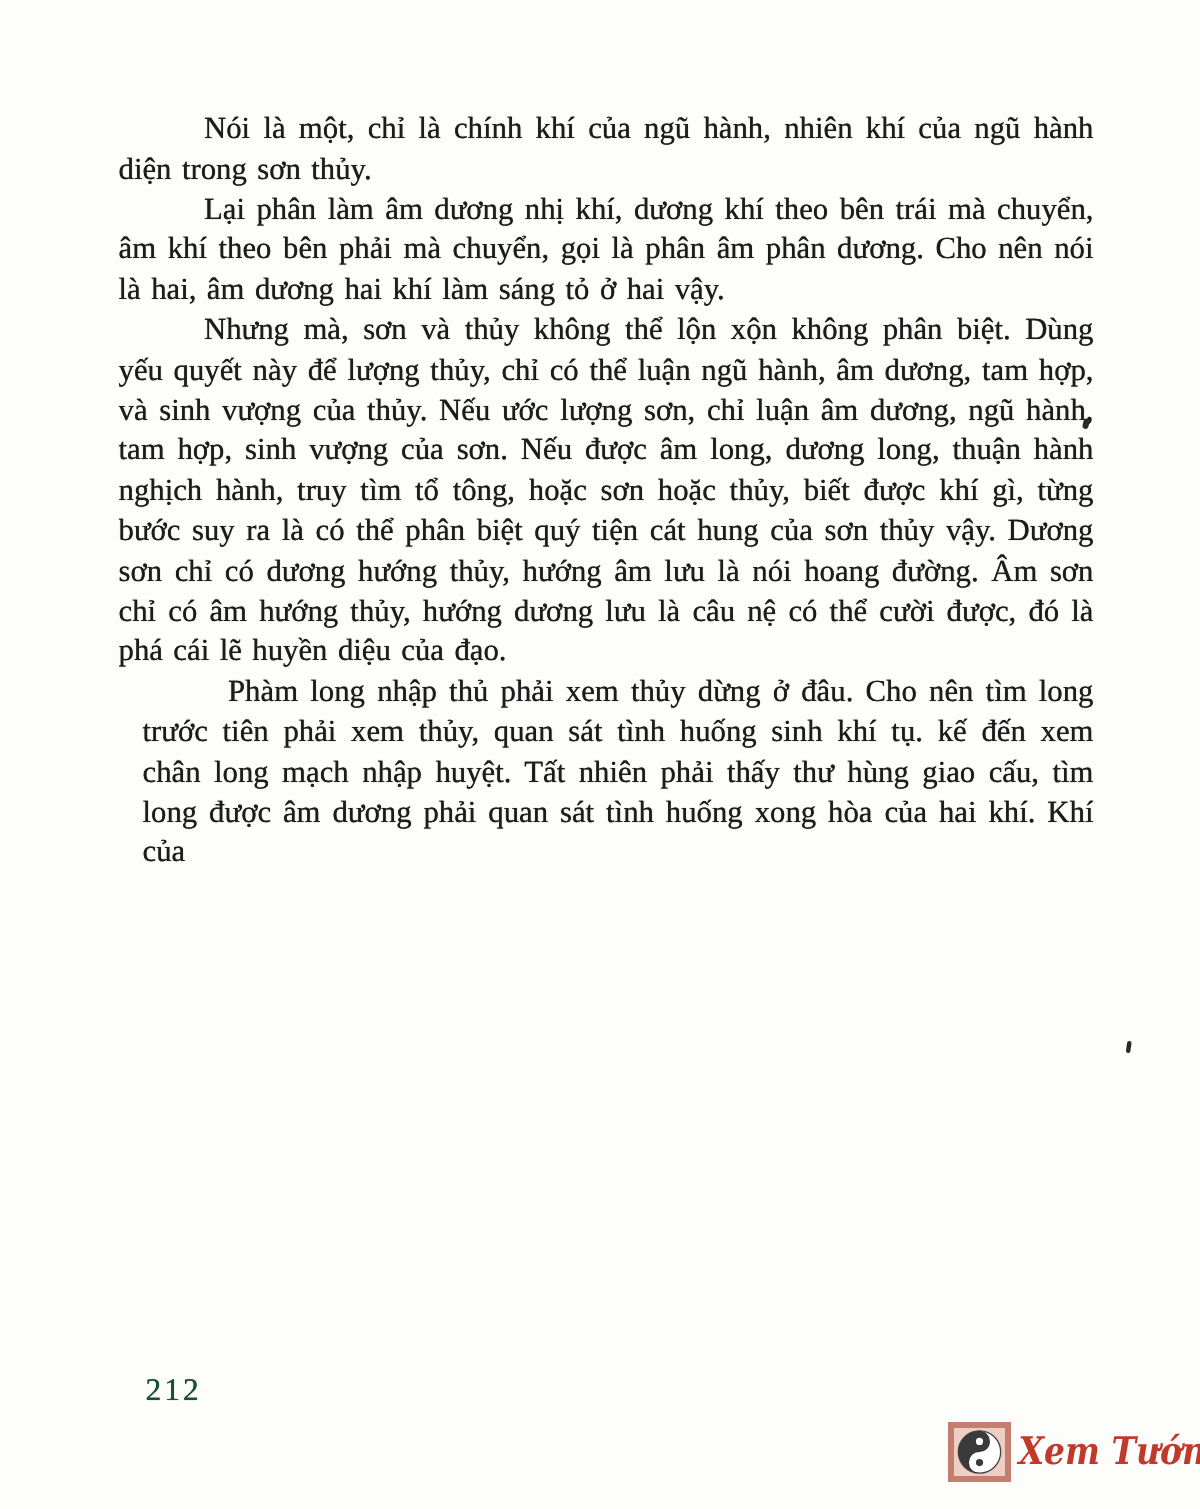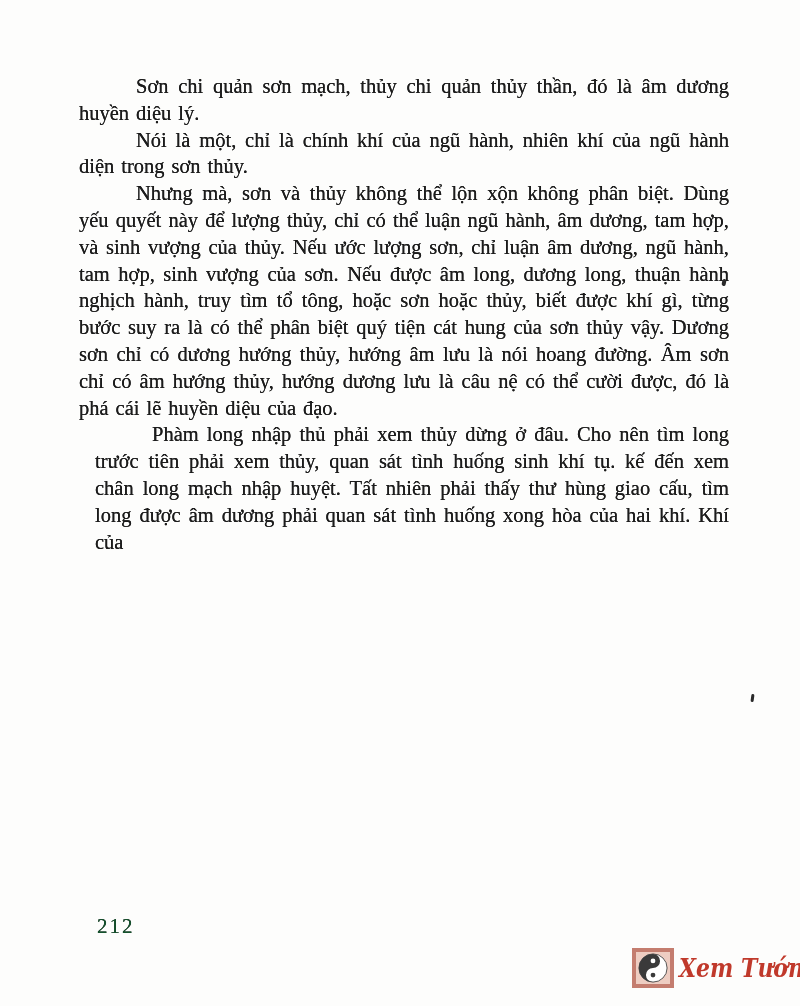--- a/index.html
+++ b/index.html
@@ -70,22 +70,22 @@
   }
   .speck-1 { left: 722px; top: 279px; width: 4px; height: 7px; transform: rotate(12deg); }
   .speck-2 { left: 751px; top: 694px; width: 3px; height: 8px; transform: rotate(8deg); }
 </style>
 </head>
 <body>
 
 <div class="page" style="background: rgb(253, 253, 252);">
 
   <div class="text-block" style="color: rgb(28, 28, 28);">
-      <p>Sơn chi quản sơn mạch, thủy chi quản thủy thần, đó là âm dương huyền diệu lý.</p>
       <p>Nói là một, chỉ là chính khí của ngũ hành, nhiên khí của ngũ hành diện trong sơn thủy.</p>
+      <p>Lại phân làm âm dương nhị khí, dương khí theo bên trái mà chuyển, âm khí theo bên phải mà chuyển, gọi là phân âm phân dương. Cho nên nói là hai, âm dương hai khí làm sáng tỏ ở hai vậy.</p>
       <p>Nhưng mà, sơn và thủy không thể lộn xộn không phân biệt. Dùng yếu quyết này để lượng thủy, chỉ có thể luận ngũ hành, âm dương, tam hợp, và sinh vượng của thủy. Nếu ước lượng sơn, chỉ luận âm dương, ngũ hành, tam hợp, sinh vượng của sơn. Nếu được âm long, dương long, thuận hành nghịch hành, truy tìm tổ tông, hoặc sơn hoặc thủy, biết được khí gì, từng bước suy ra là có thể phân biệt quý tiện cát hung của sơn thủy vậy. Dương sơn chỉ có dương hướng thủy, hướng âm lưu là nói hoang đường. Âm sơn chỉ có âm hướng thủy, hướng dương lưu là câu nệ có thể cười được, đó là phá cái lẽ huyền diệu của đạo.</p>
       <p class="continues">Phàm long nhập thủ phải xem thủy dừng ở đâu. Cho nên tìm long trước tiên phải xem thủy, quan sát tình huống sinh khí tụ. kế đến xem chân long mạch nhập huyệt. Tất nhiên phải thấy thư hùng giao cấu, tìm long được âm dương phải quan sát tình huống xong hòa của hai khí. Khí của</p>
     </div>
 
   <div class="page-number">212</div>
 
   <span class="speck speck-1"></span>
   <span class="speck speck-2"></span>
 
   <div class="watermark">

